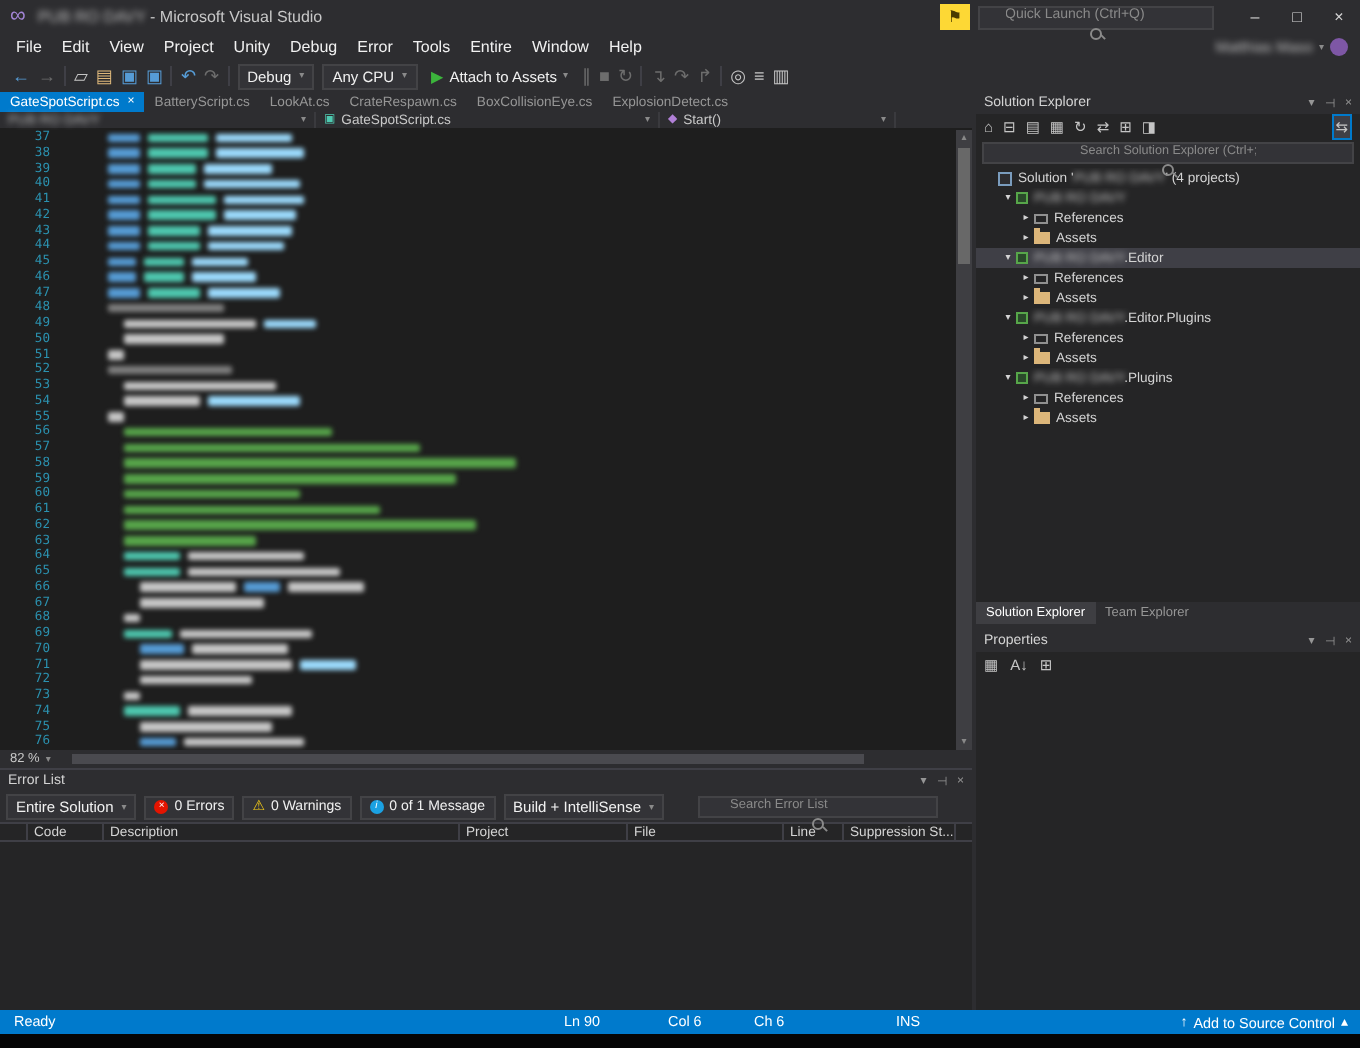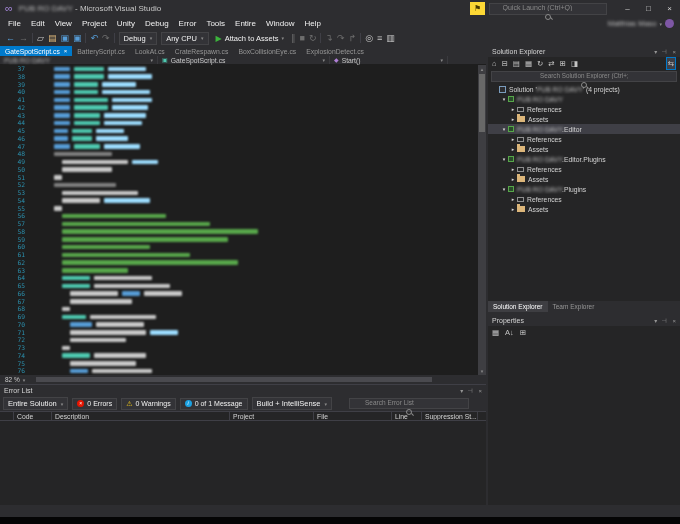--- a/index.html
+++ b/index.html
@@ -630,15 +630,27 @@
       </div>
       <div id="props-toolbar">
           <span class="se-ticon">▦</span>
           <span class="se-ticon">A↓</span>
           <span class="se-ticon">⊞</span>
         </div>
       <div id="props-body"></div>
     </div>
   </div>
 
+  <div id="statusbar">
+    <span class="sb-item sb-ready">Ready</span>
+    <span class="sb-item sb-ln">Ln 90</span>
+    <span class="sb-item sb-col">Col 6</span>
+    <span class="sb-item sb-ch">Ch 6</span>
+    <span class="sb-item sb-ins">INS</span>
+    <span class="sb-right">
+      <span class="sb-ico">↑</span>
+      <span>Add to Source Control</span>
+      <span class="sb-ico">▴</span>
+    </span>
+  </div>
 
   <div id="bottomstrip"></div>
 </div>
 
 </body></html>

